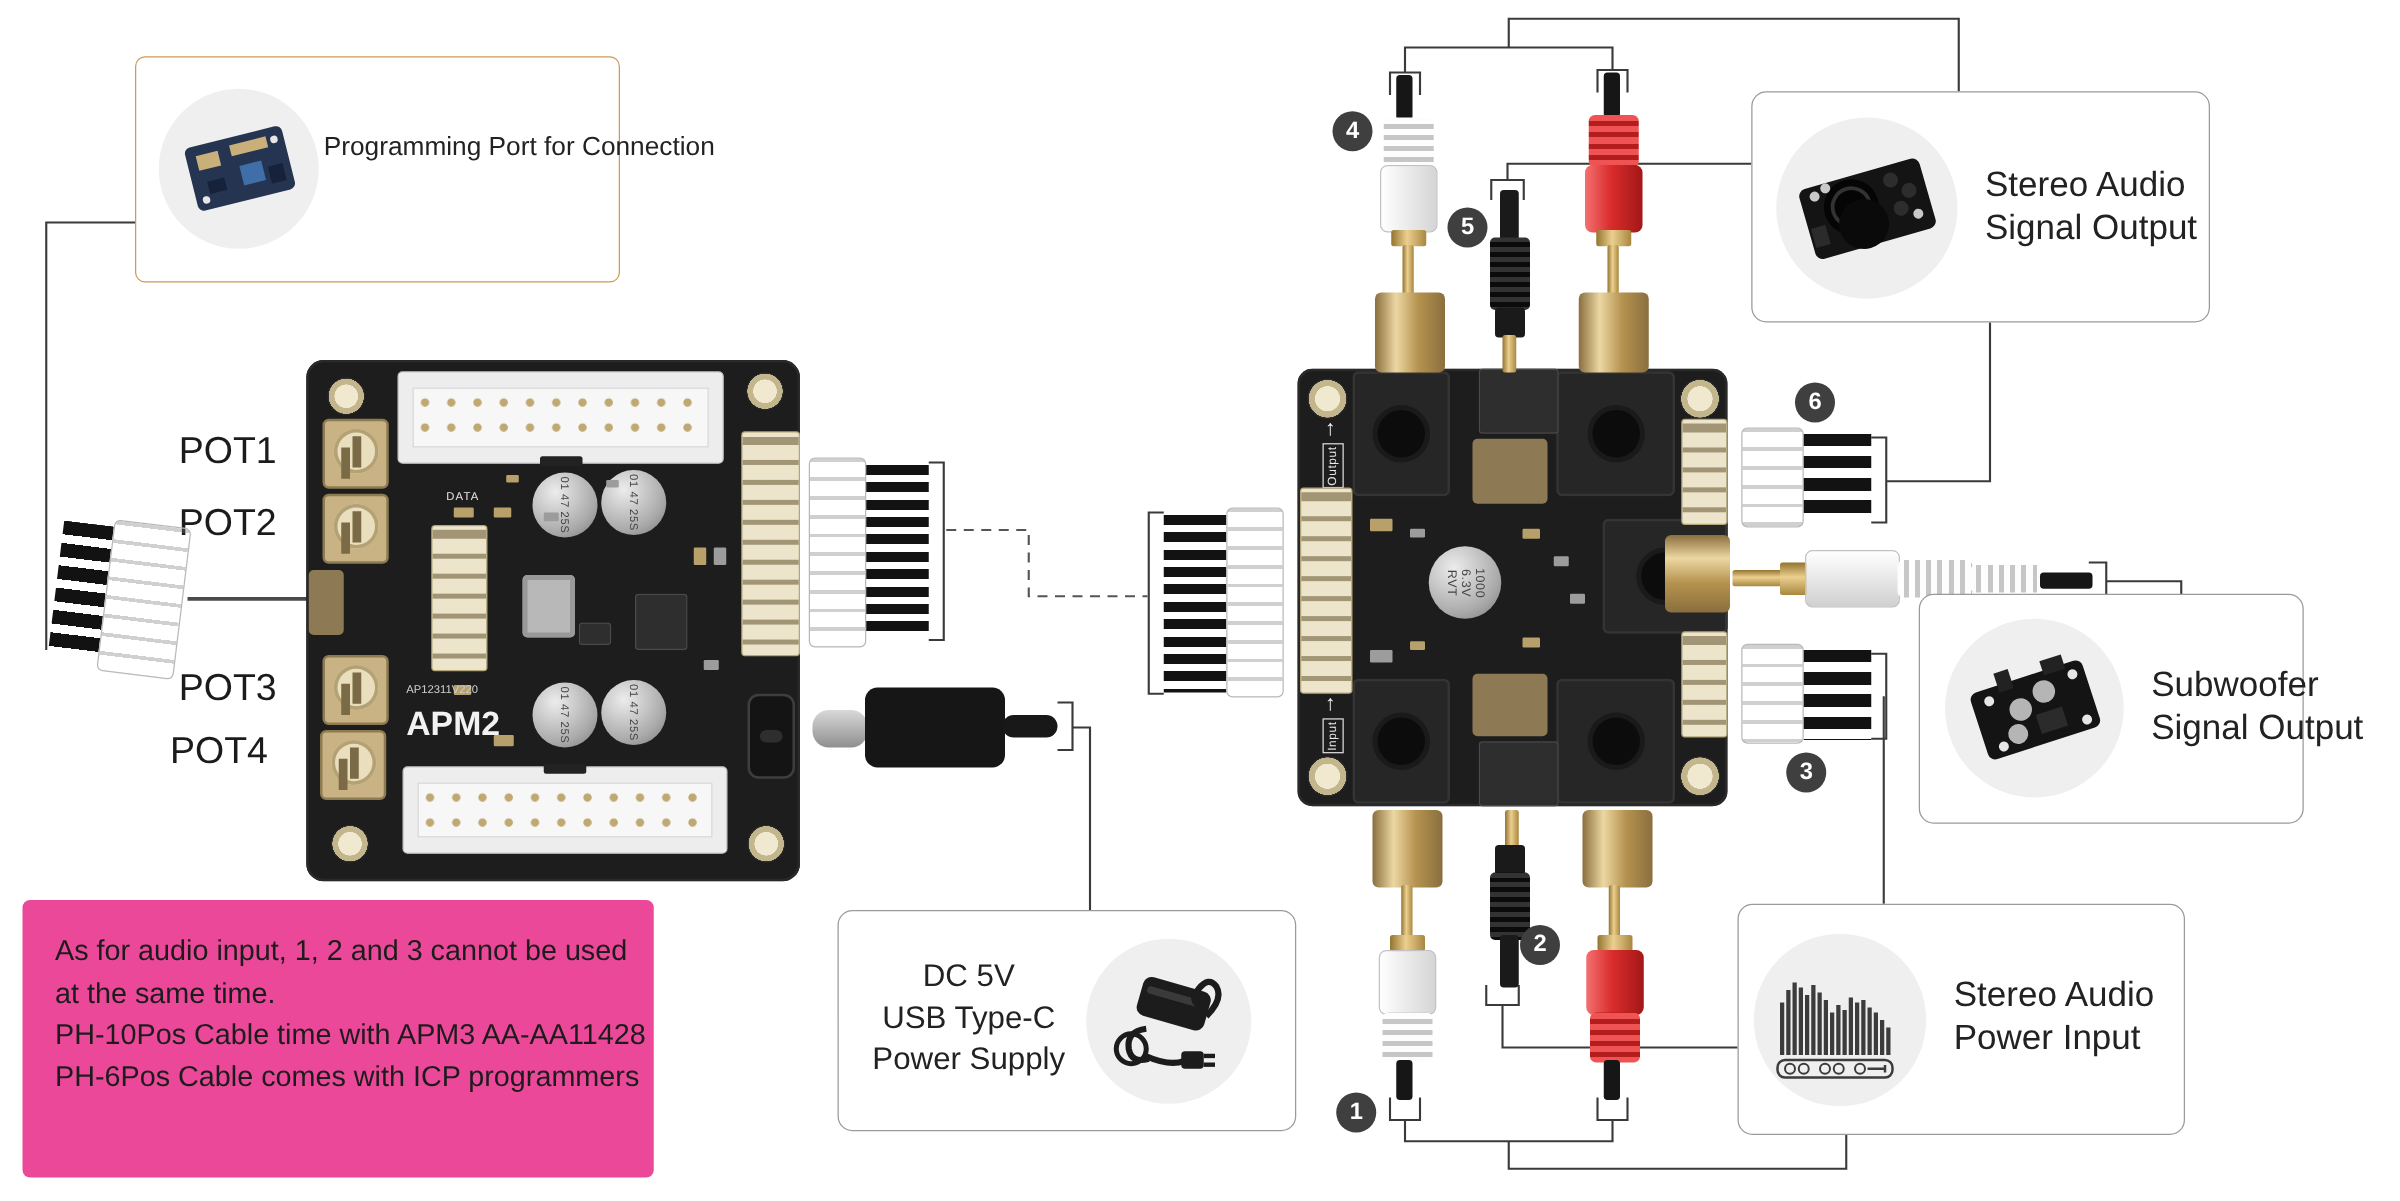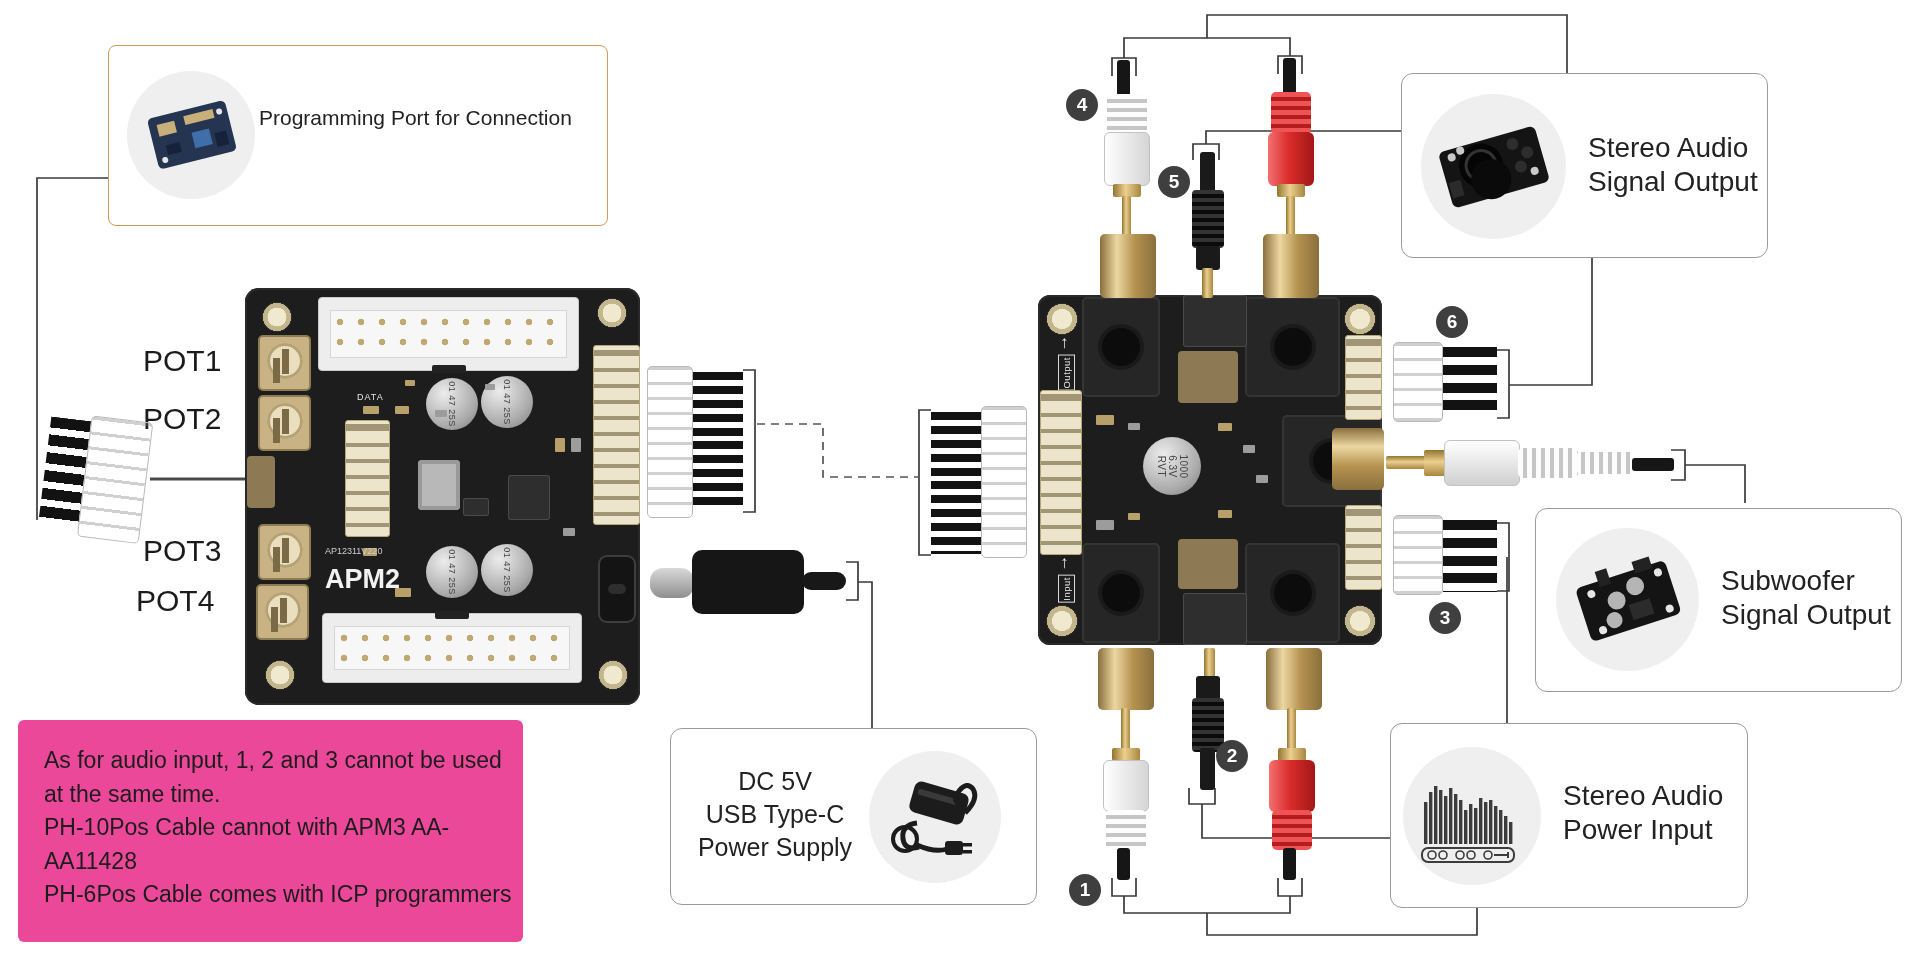--- a/index.html
+++ b/index.html
@@ -114,21 +114,21 @@
       <path d="M1189,788 V804 H1215 V788"></path>
       <path d="M743,370 H755 V512 H743"></path>
       <path d="M931,410 H919 V555 H931"></path>
       <path d="M1497,350 H1509 V418 H1497"></path>
       <path d="M1497,523 H1509 V591 H1497"></path>
       <path d="M1671,450 H1685 V480 H1671"></path>
       <path d="M846,562 H858 V600 H846"></path>
     </g>
   </svg>
 
-  <div class="callout accent" style="left:108px;top:45px;width:500px;height:181px">
+  <div class="callout accent" style="left:108px;top:45px;width:388px;height:181px">
     <div class="ccircle" style="left:18px;top:25px;width:128px;height:128px">
       <svg width="110" height="96" viewBox="0 0 110 96">
         <g transform="rotate(-14 55 48)">
           <rect x="16" y="22" width="80" height="52" rx="5" fill="#253450"></rect>
           <rect x="24" y="30" width="18" height="12" fill="#c9b07a"></rect>
           <rect x="52" y="28" width="30" height="9" fill="#c9b07a"></rect>
           <rect x="56" y="46" width="18" height="16" fill="#3f6ea8"></rect>
           <rect x="28" y="52" width="14" height="10" fill="#16213a"></rect>
           <circle cx="88" cy="32" r="3" fill="#e6e6e6"></circle>
           <circle cx="24" cy="66" r="3" fill="#e6e6e6"></circle>
@@ -137,21 +137,21 @@
       </svg>
     </div>
     <div class="ctext small" style="left:150px;top:56px">
       <div>Programming Port for Connection</div>
     </div>
   </div>
 
   <div class="notebox">
     <div>As for audio input, 1, 2 and 3 cannot be used</div>
     <div>at the same time.</div>
-    <div>PH-10Pos Cable cannot with APM3 AA-AA11428</div>
+    <div>PH-10Pos Cable time with APM3 AA-AA11428</div>
     <div>PH-6Pos Cable comes with ICP programmers</div>
   </div>
 
   <div class="potlabel" style="left:143px;top:344px">POT1</div>
   <div class="potlabel" style="left:143px;top:402px">POT2</div>
   <div class="potlabel" style="left:143px;top:534px">POT3</div>
   <div class="potlabel" style="left:136px;top:584px">POT4</div>
 
   <div class="abs" style="left:44px;top:415px;width:115px;height:130px;transform:rotate(7deg)">
     <div class="comb t6" style="left:0;top:8px;width:40px;height:105px"></div>
@@ -365,21 +365,21 @@
           <rect x="16" y="58" width="12" height="16" fill="#2b2b2b"></rect>
         </g>
       </svg>
     </div>
     <div class="ctext" style="left:186px;top:57px">
       <div>Stereo Audio</div>
       <div>Signal Output</div>
     </div>
   </div>
 
-  <div class="callout" style="left:1535px;top:508px;width:367px;height:184px">
+  <div class="callout" style="left:1535px;top:475px;width:308px;height:184px">
     <div class="ccircle" style="left:20px;top:19px;width:143px;height:143px">
       <svg width="126" height="110" viewBox="0 0 126 110">
         <g transform="rotate(-18 63 55)">
           <rect x="16" y="28" width="94" height="56" rx="6" fill="#141414"></rect>
           <circle cx="30" cy="38" r="4" fill="#e6e6e6"></circle>
           <circle cx="100" cy="38" r="4" fill="#e6e6e6"></circle>
           <circle cx="30" cy="76" r="4" fill="#e6e6e6"></circle>
           <circle cx="100" cy="76" r="4" fill="#e6e6e6"></circle>
           <rect x="40" y="18" width="12" height="16" fill="#222"></rect>
           <rect x="78" y="20" width="18" height="12" fill="#222"></rect>

